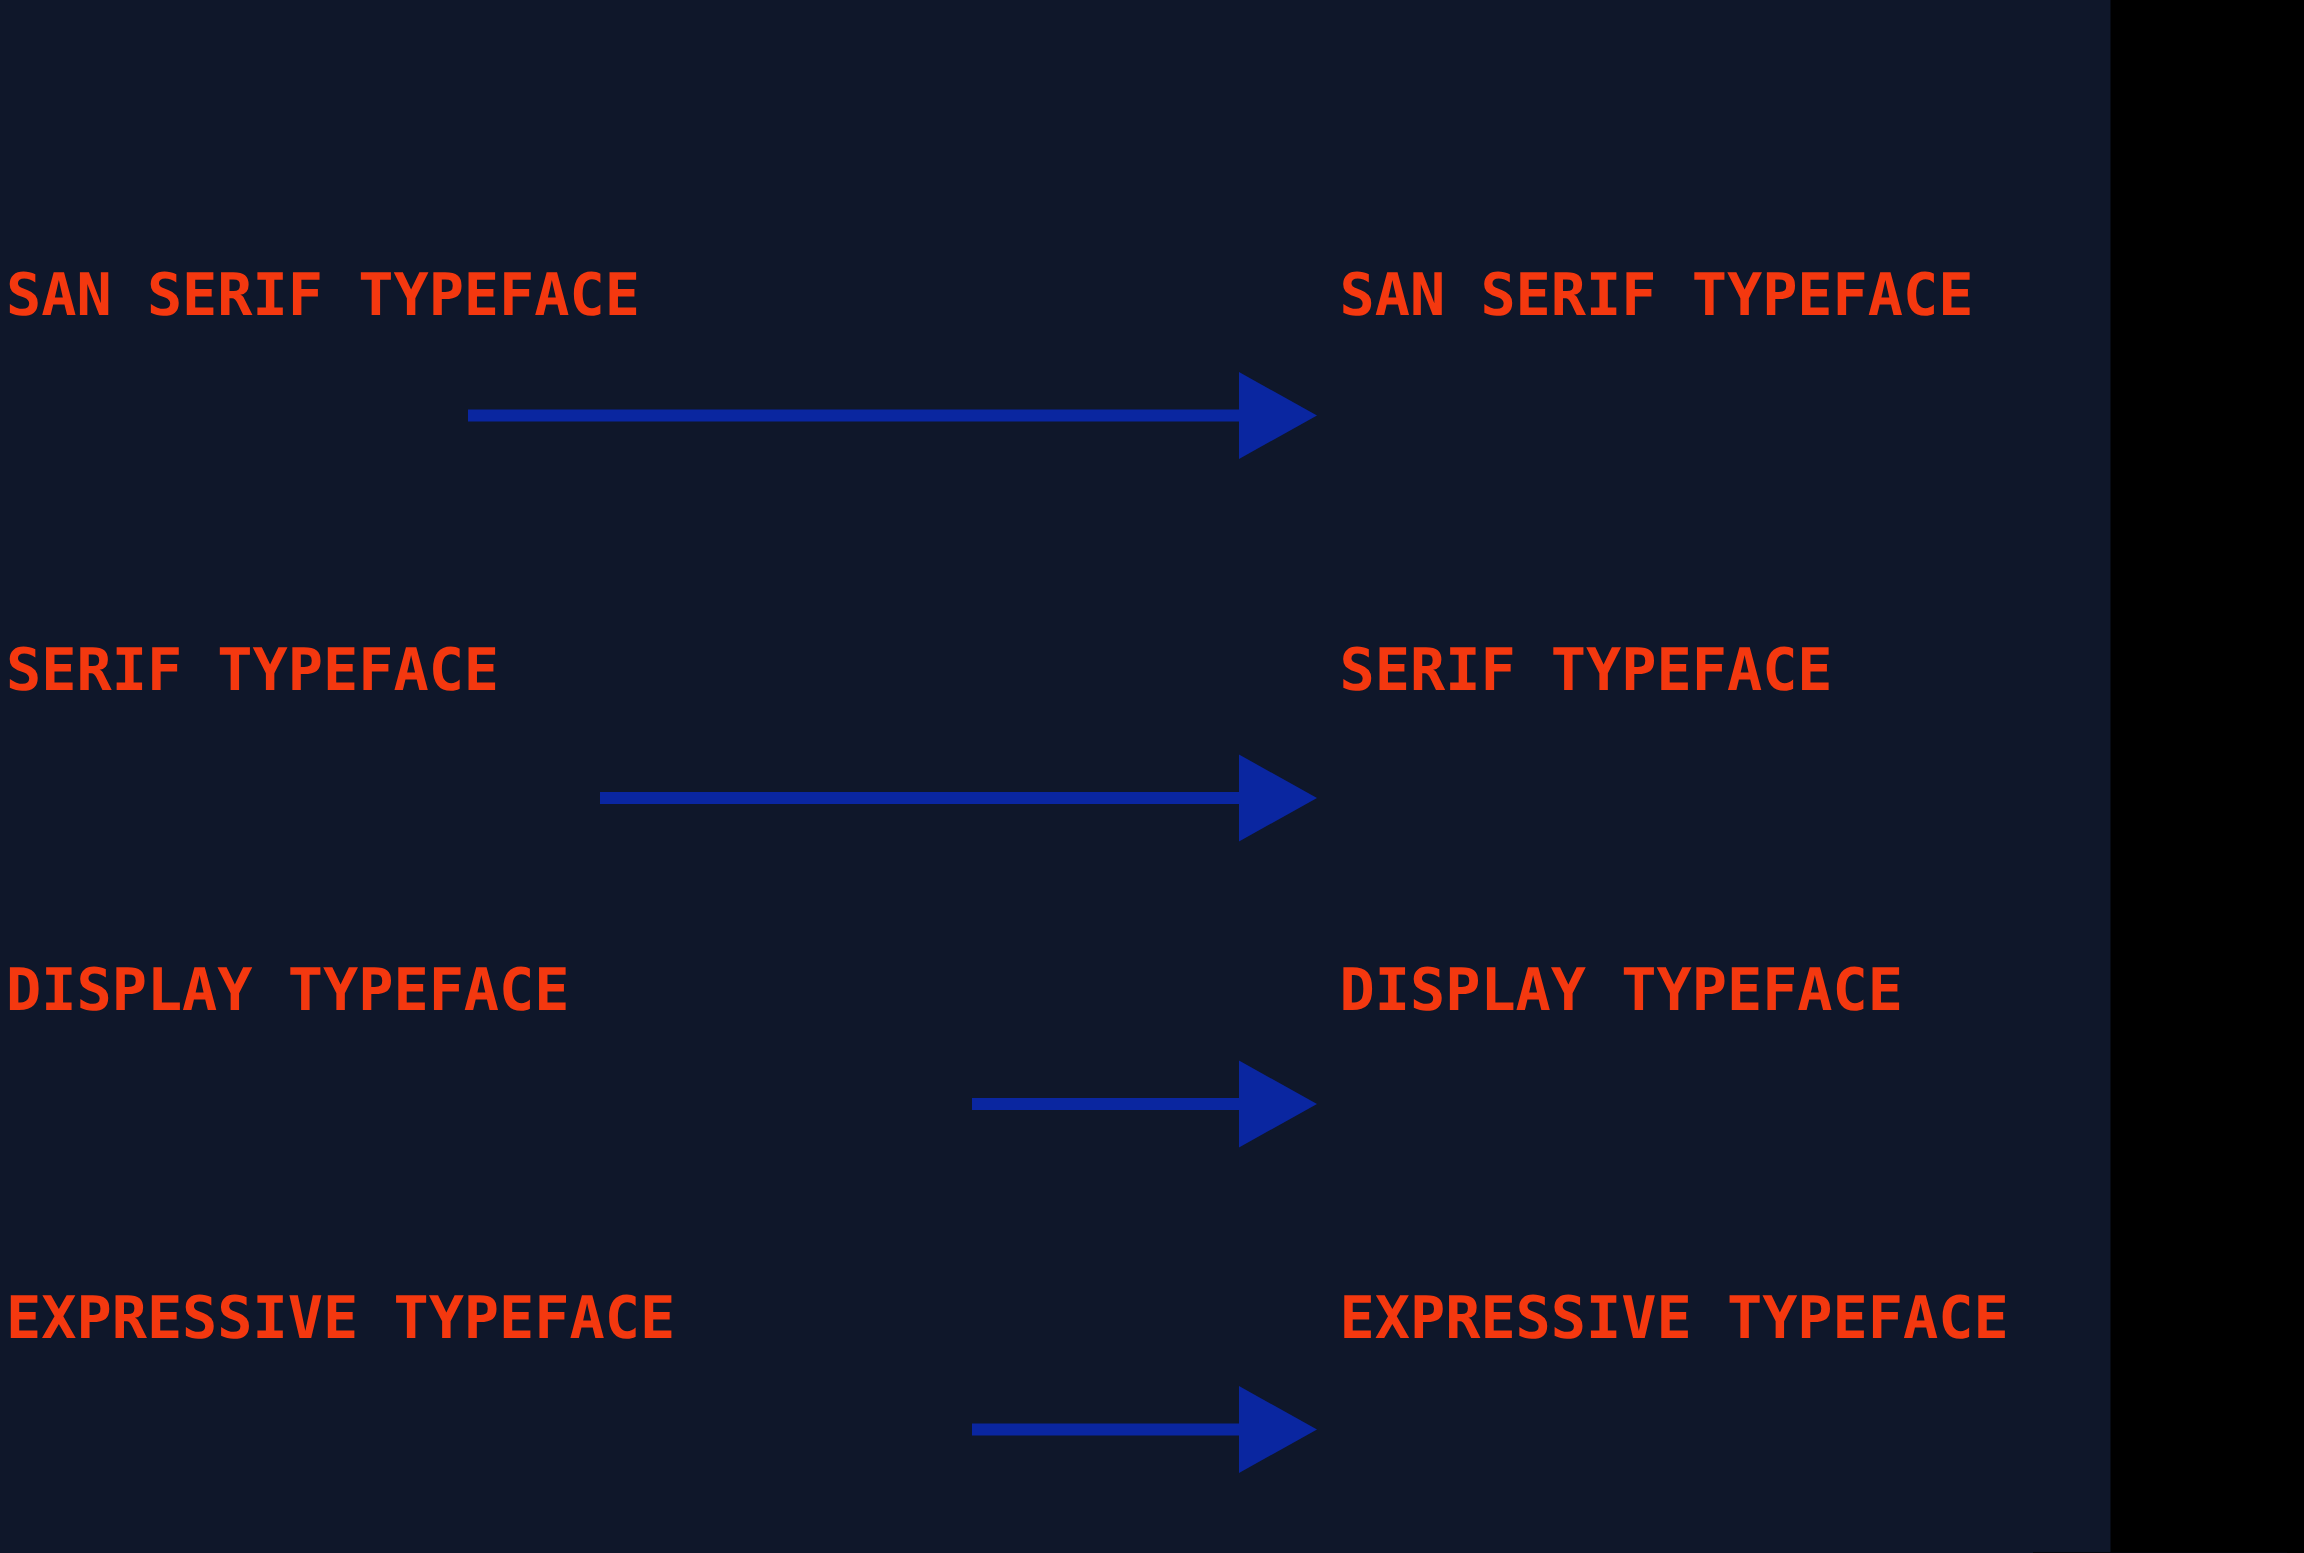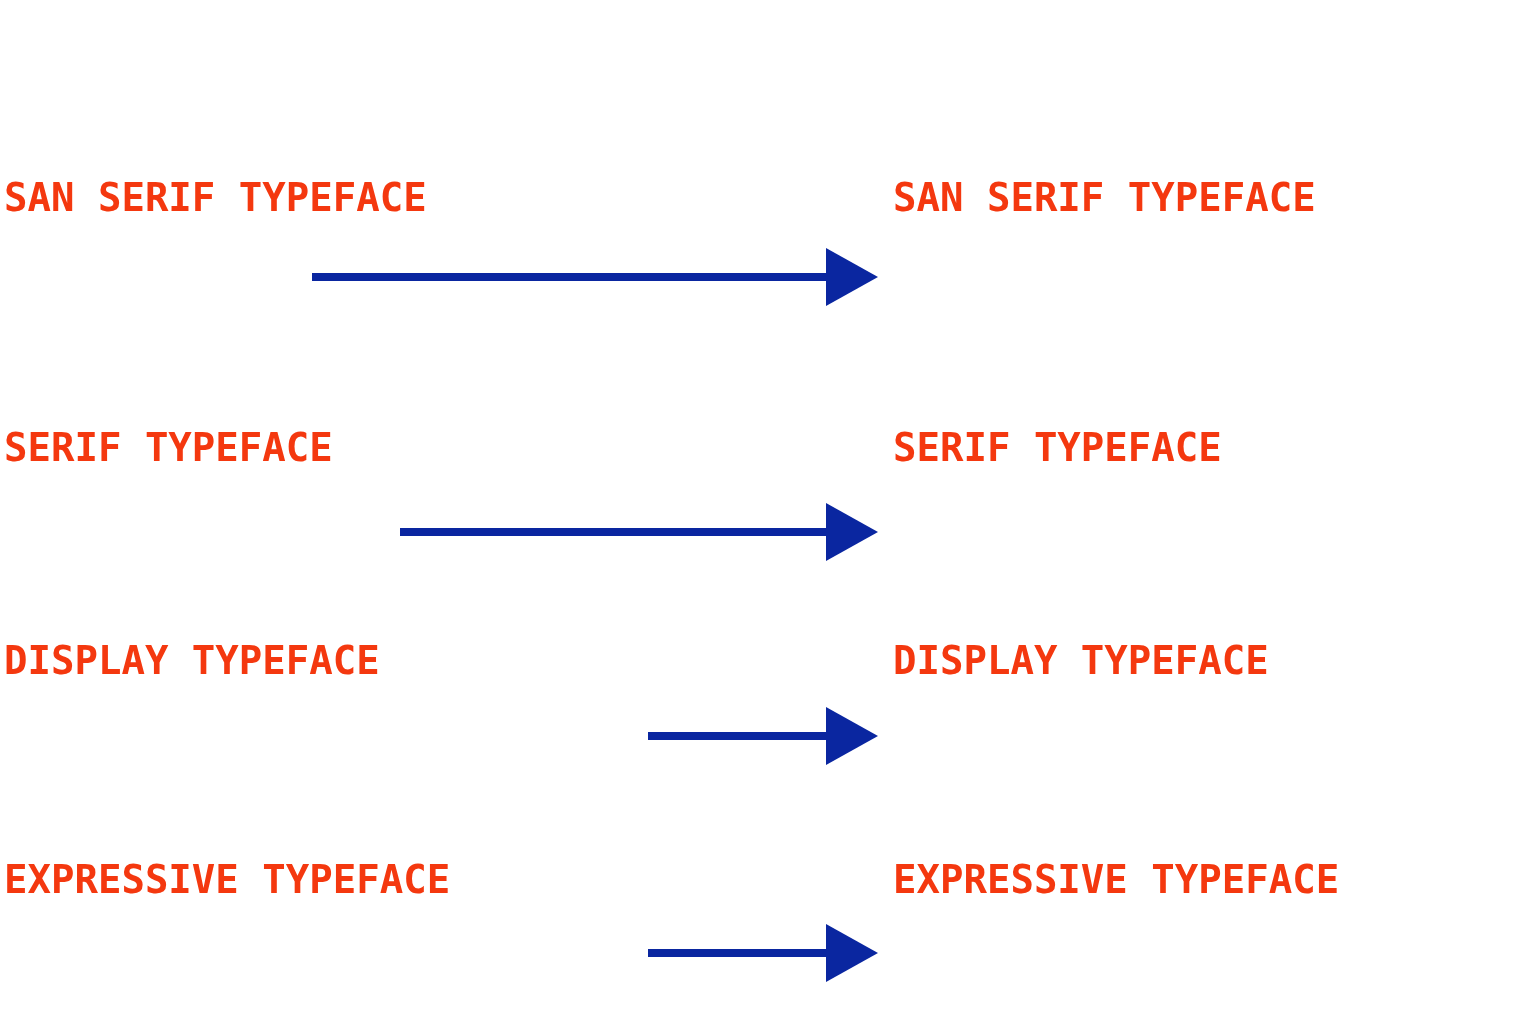--- a/index.html
+++ b/index.html
@@ -35,21 +35,21 @@
     width: 1536px;
     height: 1035px;
     pointer-events: none;
   }
   .col-left  {  }
   .col-right {  }
 </style>
 </head>
 <body style="background: rgb(0, 0, 0);">
 
-<div id="canvas" style="width: 1536px; height: 1035px; background: #ffffff;">
+<div id="canvas" style="width: 1407px; height: 1035px; background: #0f172a;">
 
   <div class="tf-label col-left" id="label-left-0" style="left: 4px; top: 178px; color: rgb(244, 56, 15);">SAN SERIF TYPEFACE</div>
   <div class="tf-label col-left" id="label-left-1" style="left: 4px; top: 428px; color: rgb(244, 56, 15);">SERIF TYPEFACE</div>
   <div class="tf-label col-left" id="label-left-2" style="left: 4px; top: 641px; color: rgb(244, 56, 15);">DISPLAY TYPEFACE</div>
   <div class="tf-label col-left" id="label-left-3" style="left: 4px; top: 860px; color: rgb(244, 56, 15);">EXPRESSIVE TYPEFACE</div>
 
   <div class="tf-label col-right" id="label-right-0" style="left: 893px; top: 178px; color: rgb(244, 56, 15);">SAN SERIF TYPEFACE</div>
   <div class="tf-label col-right" id="label-right-1" style="left: 893px; top: 428px; color: rgb(244, 56, 15);">SERIF TYPEFACE</div>
   <div class="tf-label col-right" id="label-right-2" style="left: 893px; top: 641px; color: rgb(244, 56, 15);">DISPLAY TYPEFACE</div>
   <div class="tf-label col-right" id="label-right-3" style="left: 893px; top: 860px; color: rgb(244, 56, 15);">EXPRESSIVE TYPEFACE</div>

